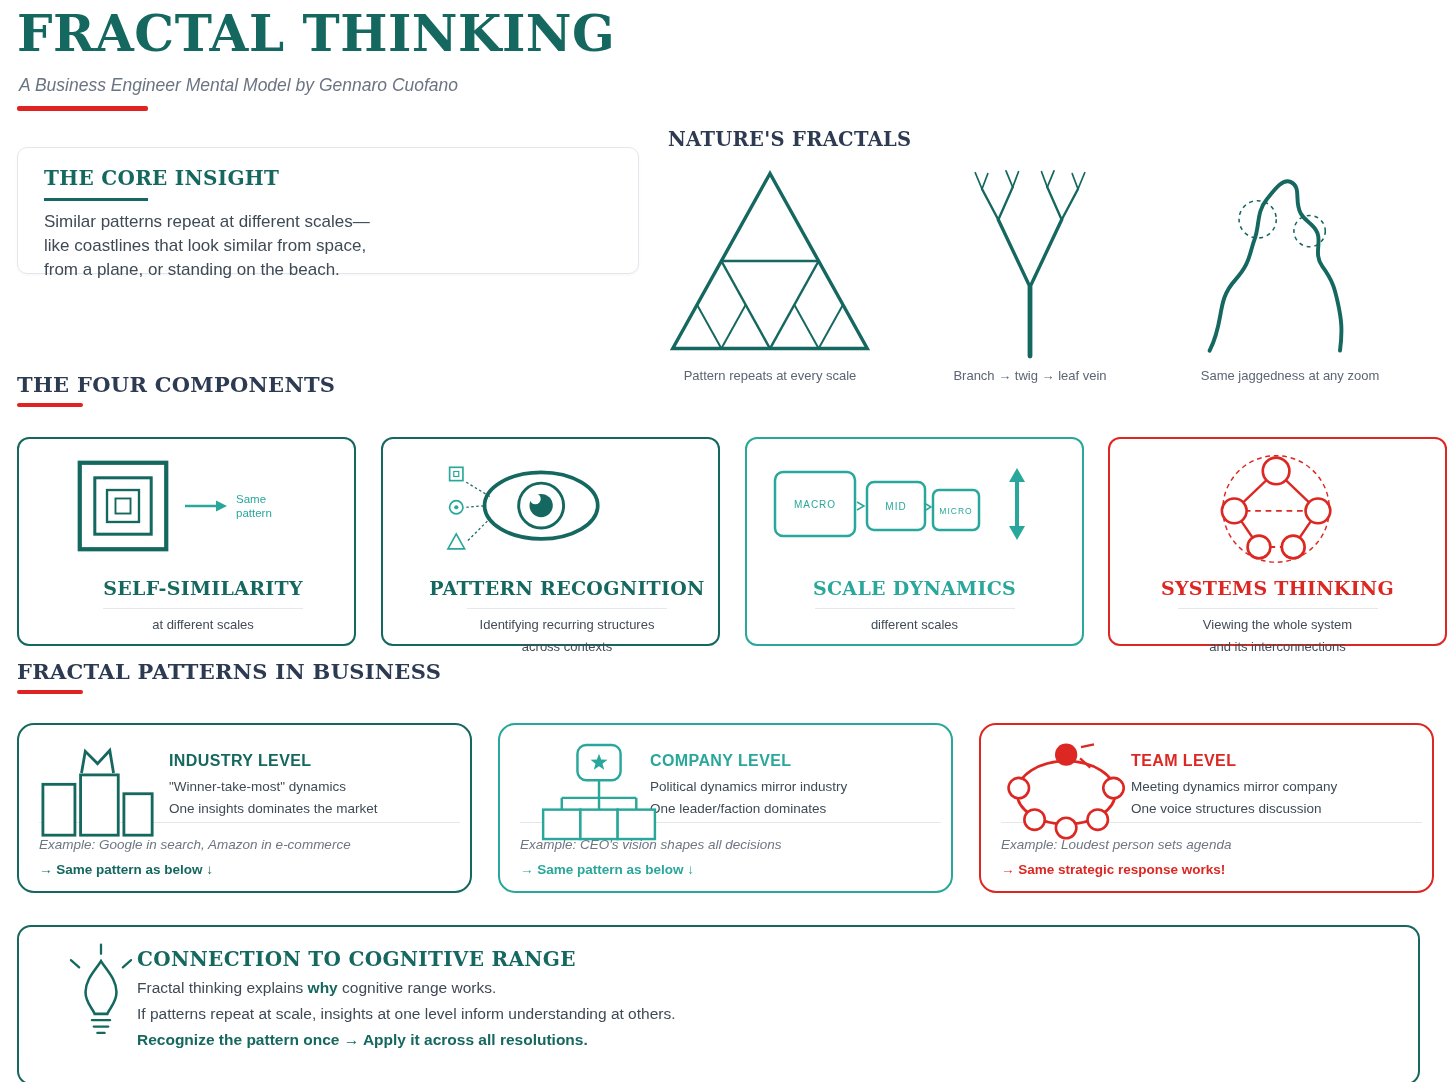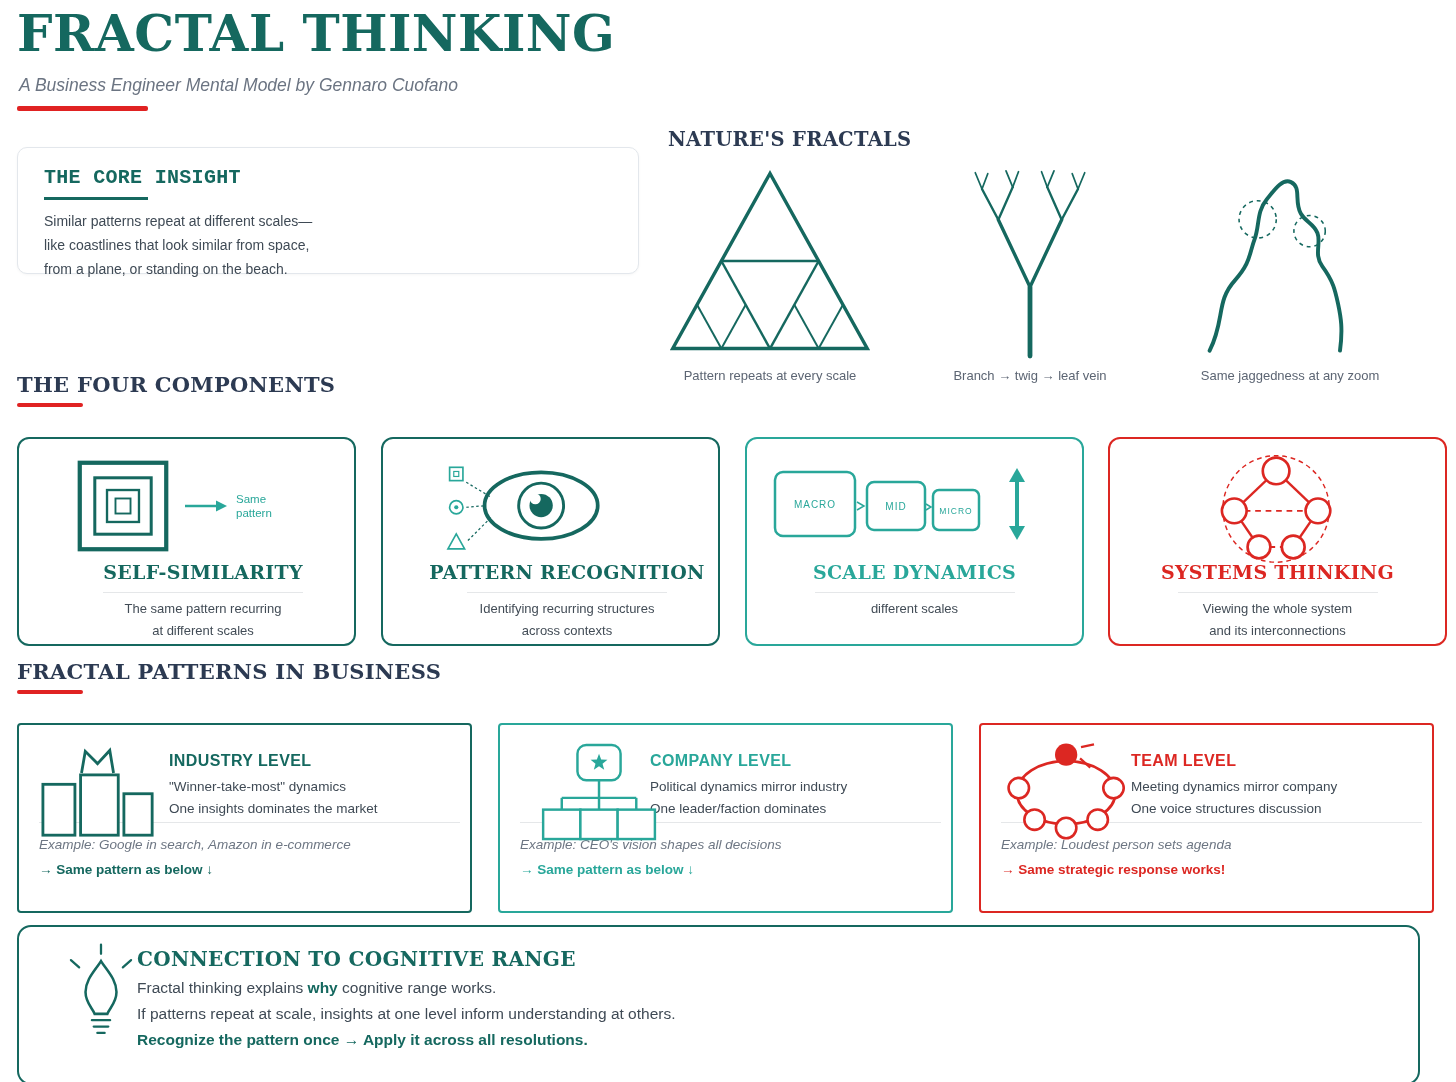--- a/index.html
+++ b/index.html
@@ -17,46 +17,46 @@
   .serif{font-family:"DejaVu Serif","Liberation Serif",serif;}
 
   .page-title{position:absolute;left:17px;top:4px;font-size:50px;font-weight:700;color:var(--teal);letter-spacing:.5px;}
   .subtitle{position:absolute;left:19px;top:75px;font-size:17.5px;font-style:italic;color:#6b7482;}
   .red-bar{position:absolute;background:#e02222;border-radius:2px;}
   .bar-title{left:17px;top:106px;width:131px;height:5px;}
   .bar-components{left:17px;top:403px;width:66px;height:4px;}
   .bar-business{left:17px;top:690px;width:66px;height:4px;}
 
   .core-card{position:absolute;left:17px;top:147px;width:622px;height:127px;border:1.5px solid #e3e7ec;border-radius:10px;background:#fff;box-shadow:0 1px 3px rgba(0,0,0,.04);padding:18px 26px 0 26px;}
-  .core-title{font-size:20px;font-weight:700;color:var(--teal);letter-spacing:.3px;font-family:Liberation Mono, monospace;}
+  .core-title{font-size:20px;font-weight:700;color:var(--teal);letter-spacing:.3px;}
   .core-underline{width:104px;height:3px;background:var(--teal);margin-top:8px;}
-  .core-text{margin-top:9px;font-size:14px;line-height:24px;color:var(--body);}
+  .core-text{margin-top:9px;font-size:17px;line-height:24px;color:var(--body);}
 
   .section-h{position:absolute;font-size:21px;font-weight:700;color:var(--navy);letter-spacing:.3px;}
   .h-nature{left:668px;top:128px;font-size:19.5px;}
   .h-components{left:17px;top:372px;}
   .h-business{left:17px;top:659px;}
 
   .fig{position:absolute;}
   .fig-caption{position:absolute;width:240px;text-align:center;font-size:13px;color:var(--muted);top:368px;}
 
   .comp-card{position:absolute;top:437px;width:339px;height:209px;border:2px solid;border-radius:12px;background:#fff;padding-top:14px;}
   .comp-card.c-teal{border-color:var(--teal);padding-left:33px;}  .comp-card.c-teal .comp-title{color:var(--teal);}
   .comp-card.c-green{border-color:var(--green);}.comp-card.c-green .comp-title{color:var(--green);}
   .comp-card.c-red{border-color:var(--red);}    .comp-card.c-red .comp-title{color:var(--red);}
   .comp-icon{height:106px;display:flex;align-items:center;padding-left:24px;overflow:visible;}
   .comp-icon.centered{justify-content:center;padding-left:0;}
-  .comp-title{text-align:center;font-size:19px;font-weight:700;letter-spacing:.3px;margin-top:2px;}
+  .comp-title{text-align:center;font-size:19px;font-weight:700;letter-spacing:.3px;margin-top:18px;}
   .comp-divider{width:200px;height:1px;background:var(--divider);margin:9px auto 5px auto;}
   .comp-line{text-align:center;font-size:13px;line-height:22px;color:#424c56;}
 
   .same-pattern{display:flex;align-items:center;gap:8px;margin-left:14px;}
   .same-pattern-label{font-size:11.5px;line-height:14px;color:var(--green);}
 
-  .biz-card{position:absolute;top:723px;width:455px;height:190px;border:2px solid;border-radius:4px;background:#fff;}
+  .biz-card{position:absolute;top:723px;width:455px;height:170px;border:2px solid;border-radius:17px;background:#fff;}
   .biz-card.c-teal{border-color:var(--teal);}  .biz-card.c-teal .biz-title{color:var(--teal);}  .biz-card.c-teal .biz-footer{color:var(--teal);}
   .biz-card.c-green{border-color:var(--green);}.biz-card.c-green .biz-title{color:var(--green);}.biz-card.c-green .biz-footer{color:var(--green);}
   .biz-card.c-red{border-color:var(--red);}    .biz-card.c-red .biz-title{color:var(--red);}    .biz-card.c-red .biz-footer{color:var(--red);}
   .biz-divider{position:absolute;left:20px;right:10px;top:97px;height:1px;background:var(--divider);}
   .biz-icon{position:absolute;left:20px;top:16px;z-index:2;}
   .biz-title{position:absolute;left:150px;top:27px;font-size:16px;font-weight:700;letter-spacing:.4px;}
   .biz-line1{position:absolute;left:150px;top:54px;font-size:13.5px;color:var(--body);}
   .biz-line2{position:absolute;left:150px;top:76px;font-size:13.5px;color:var(--body);}
   .biz-example{position:absolute;left:20px;top:112px;font-size:13.5px;font-style:italic;color:#6d7683;}
   .biz-footer{position:absolute;left:20px;top:137px;font-size:13.5px;font-weight:700;}
@@ -160,21 +160,20 @@
           </svg>
         </span>
         <span class="same-pattern-label">
           <div>Same</div>
           <div>pattern</div>
         </span>
       </span>
     </div>
     <div class="comp-title serif">SELF-SIMILARITY</div>
     <div class="comp-divider"></div>
-    <div class="comp-line">The same pattern recurring</div>
     <div class="comp-line">at different scales</div>
   </div>
 
   <div class="comp-card c-teal" style="left:381px;">
     <div class="comp-icon" style="padding-left:8px;">
       <span>
         <svg width="196" height="104" viewBox="0 0 190 125" fill="none">
           <g stroke="var(--green)">
             <rect x="8" y="16" width="16" height="16" stroke-width="2"></rect>
             <rect x="13" y="21" width="6" height="6" stroke-width="1.4"></rect>

